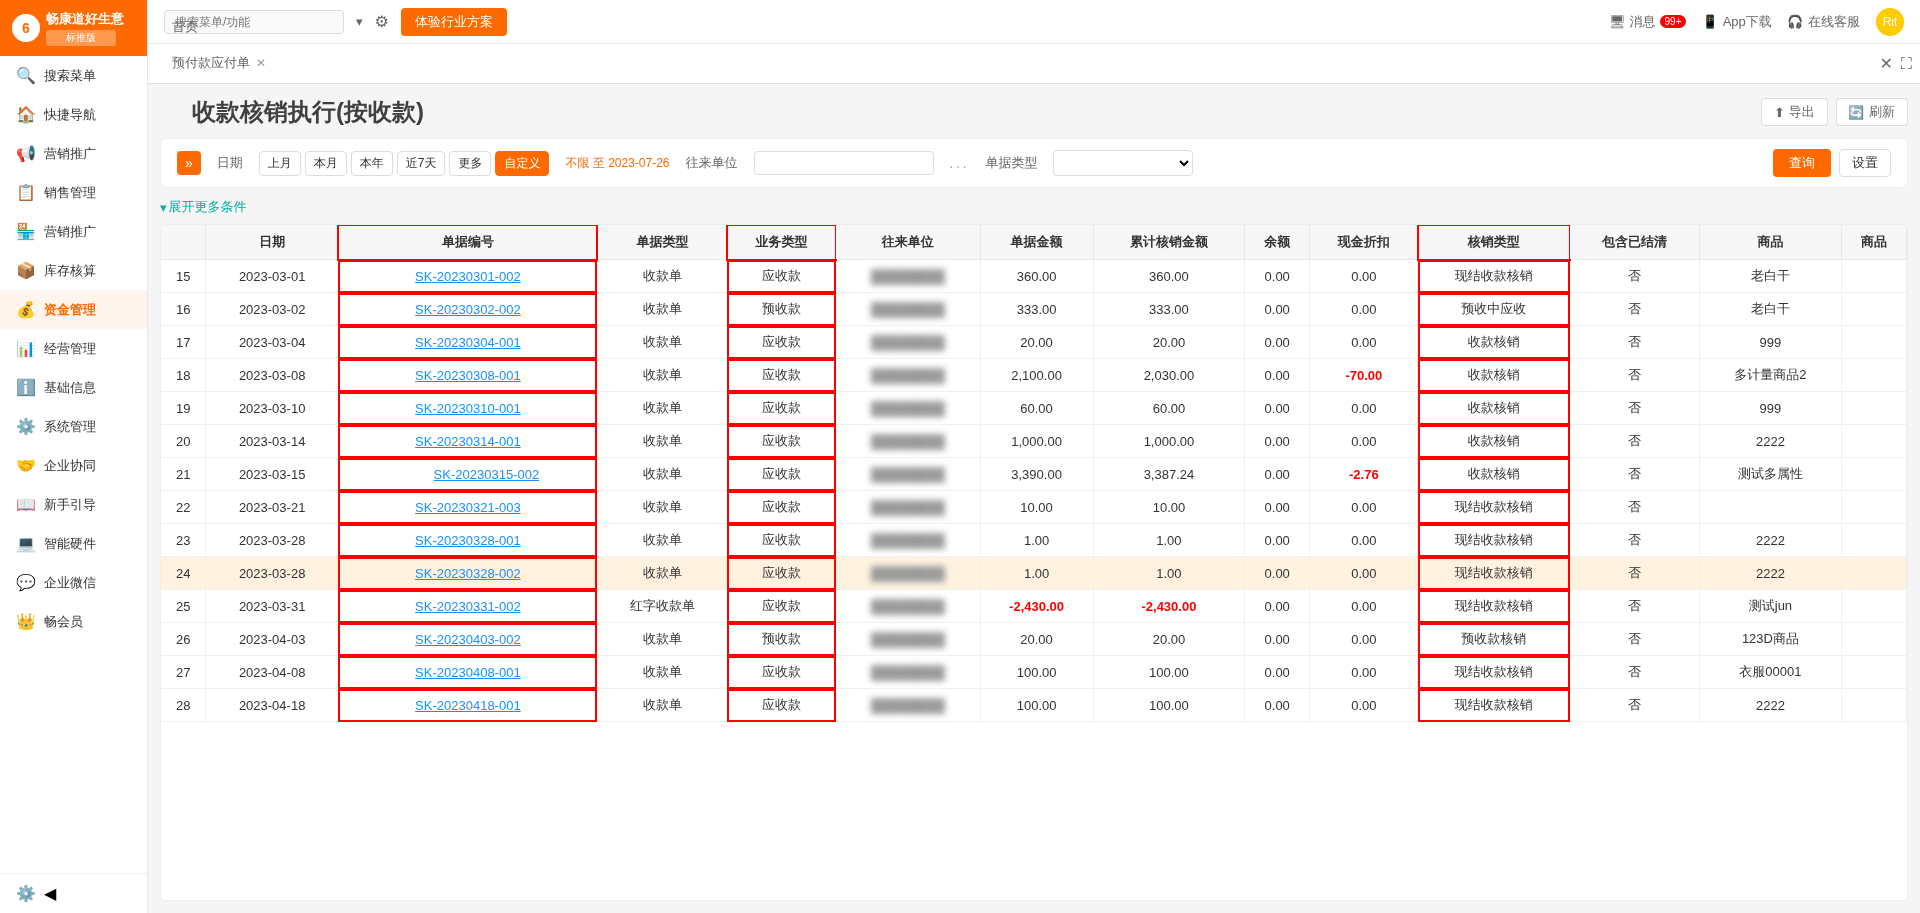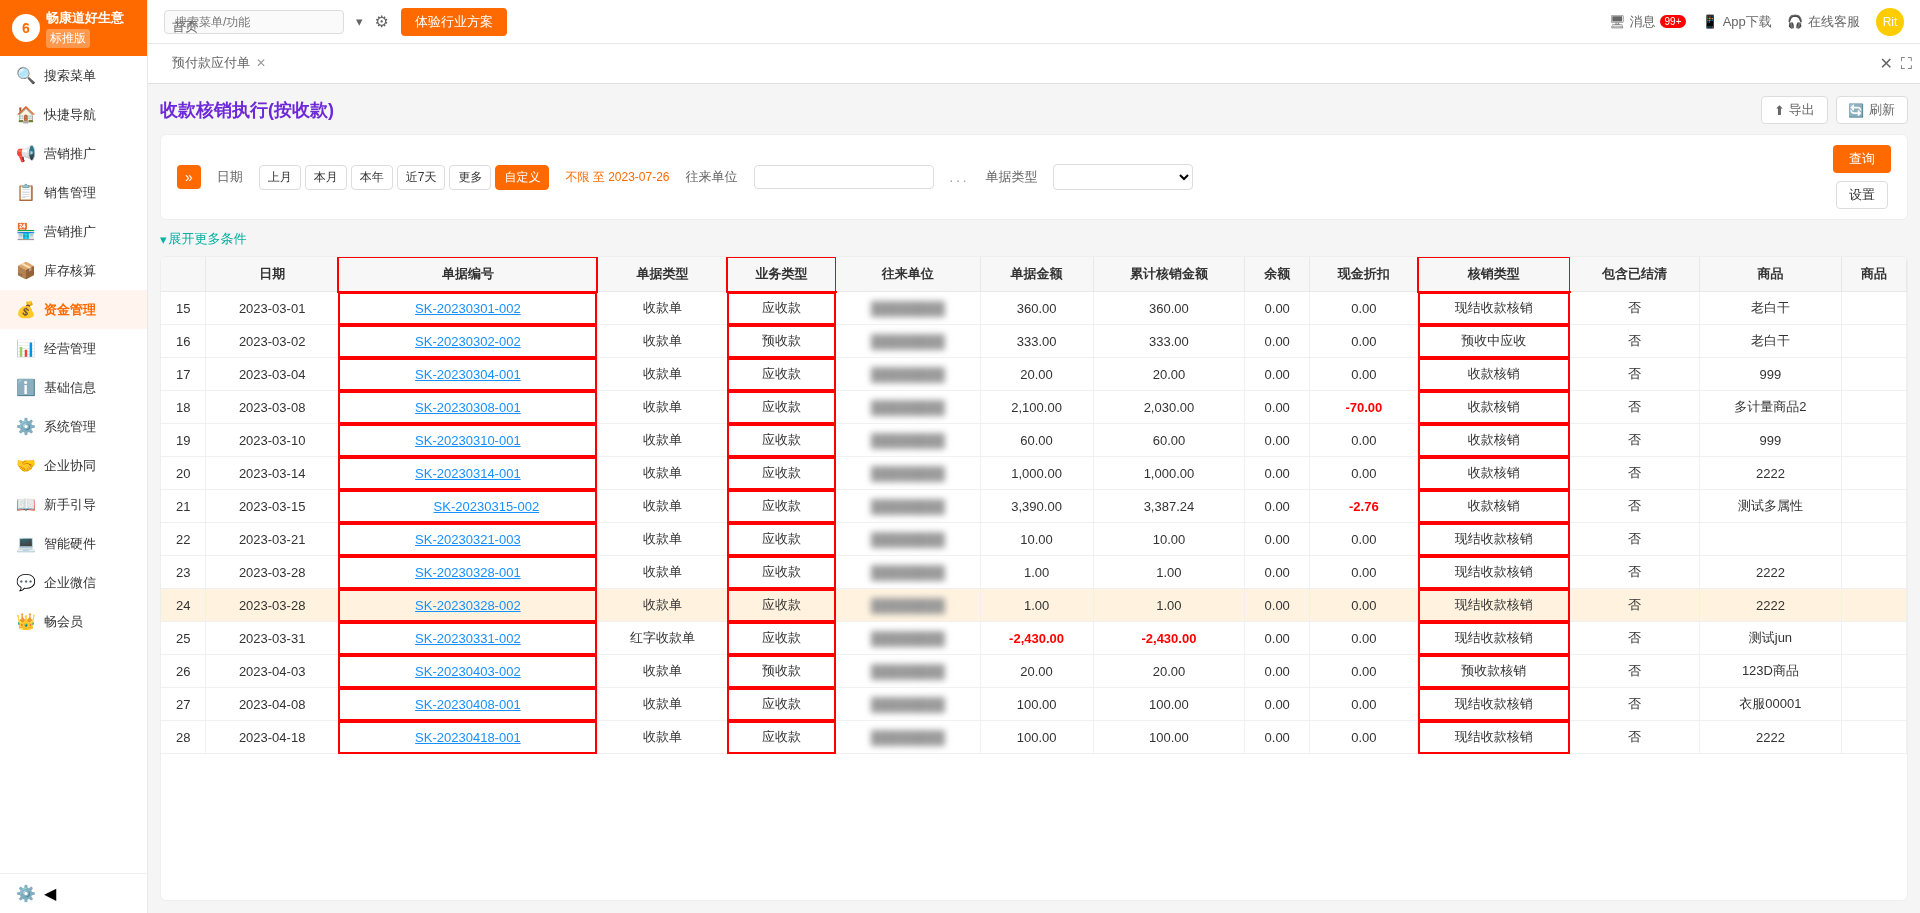--- a/index.html
+++ b/index.html
@@ -2,21 +2,21 @@
 <html><head>
   <meta charset="utf-8">
   <style>
     * { box-sizing: border-box; margin: 0; padding: 0; font-family: 'Microsoft YaHei', Arial, sans-serif; font-size: 13px; }
     body { background: #f5f5f5; display: flex; height: 913px; overflow: hidden; }
 
     
     .sidebar { width: 148px; background: #fff; border-right: 1px solid #e8e8e8; display: flex; flex-direction: column; flex-shrink: 0; }
     .sidebar-logo { background: #ff6a00; padding: 10px 12px; display: flex; align-items: center; gap: 6px; height: 56px; }
     .sidebar-logo-icon { width: 28px; height: 28px; background: #fff; border-radius: 50%; display: flex; align-items: center; justify-content: center; color: #ff6a00; font-weight: bold; font-size: 14px; }
-    .sidebar-logo-badge { background: rgba(255,255,255,0.3); color: #fff; font-size: 12px; border-radius: 3px; padding: 1px 4px; margin-top: 2px; display: inline-block; }
+    .sidebar-logo-badge { background: rgba(255,255,255,0.3); color: #fff; font-size: 10px; border-radius: 3px; padding: 1px 20px; margin-top: 2px; display: inline-block; }
     .sidebar-item { display: flex; align-items: center; gap: 8px; padding: 10px 16px; cursor: pointer; color: #333; transition: background 0.2s; }
     .sidebar-item.active { background: #fff5ee; color: #ff6a00; font-weight: bold; }
     .sidebar-item-icon { font-size: 16px; width: 20px; text-align: center; }
 
     
     .main { flex: 1; display: flex; flex-direction: column; overflow: hidden; }
 
     
     .topbar { background: #fff; border-bottom: 1px solid #e8e8e8; display: flex; align-items: center; padding: 0 16px; height: 44px; gap: 12px; }
     .topbar-input { border: 1px solid #ddd; border-radius: 4px; padding: 4px 10px; font-size: 12px; color: #999; width: 180px; background: #fafafa; }
@@ -33,21 +33,21 @@
     .tab.active { color: #333; font-weight: bold; border-bottom: 2px solid #00b0a0; }
     .tab-close { color: #999; font-size: 12px; cursor: pointer; }
     .tabs-right { margin-left: auto; display: flex; gap: 8px; }
     .tabs-right-btn { background: none; border: none; font-size: 16px; color: #666; cursor: pointer; }
 
     
     .page-content { flex: 1; overflow: hidden; display: flex; flex-direction: column; background: #f5f5f5; padding: 12px; }
 
     
     .page-header { display: flex; align-items: center; justify-content: space-between; margin-bottom: 10px; }
-    .page-title { font-size: 18px; font-weight: bold; color: #6d28d9; }
+    .page-title { font-size: 24px; font-weight: bold; color: #404040; margin-left: 32px; }
     .page-actions { display: flex; gap: 8px; }
     .btn-outline { border: 1px solid #ddd; background: #fff; border-radius: 4px; padding: 4px 12px; cursor: pointer; display: flex; align-items: center; gap: 4px; color: #666; font-size: 13px; }
 
     
     .filter-bar { background: #fff; border-radius: 6px; padding: 10px 16px; margin-bottom: 10px; display: flex; align-items: center; gap: 16px; flex-wrap: wrap; border: 1px solid #eee; }
     .filter-toggle { background: #ff6a00; color: #fff; border: none; border-radius: 4px; padding: 4px 8px; cursor: pointer; font-size: 14px; }
     .filter-label { color: #666; font-size: 13px; }
     .filter-date-btns { display: flex; gap: 4px; align-items: center; }
     .filter-date-btn { border: 1px solid #ddd; background: #fff; border-radius: 4px; padding: 3px 8px; cursor: pointer; font-size: 12px; color: #333; }
     .filter-date-btn.custom { background: #ff6a00; color: #fff; border-color: #ff6a00; }
@@ -229,21 +229,21 @@
         <button class="filter-date-btn custom">自定义</button>
       </div>
       <div style="color:#ff6a00;font-size:12px;">不限 至 2023-07-26</div>
 
       <span class="filter-label">往来单位</span>
       <input class="filter-input" style="width: 180px;" placeholder="">
       <span class="filter-dots">...</span>
       <span class="filter-label">单据类型</span>
       <select class="filter-select"></select>
 
-      <div style="margin-left:auto; display:flex; gap:8px; align-items:center;flex-direction:column;">
+      <div style="margin-left:auto; display:flex; gap:8px; align-items:center;">
         <button class="btn-query">查询</button>
         <button class="btn-settings">设置</button>
       </div>
     </div>
 
     <div style="text-align:center; margin-bottom:8px;">
       <span class="filter-expand">
         <span>▾</span>
         <span>展开更多条件</span>
       </span>

